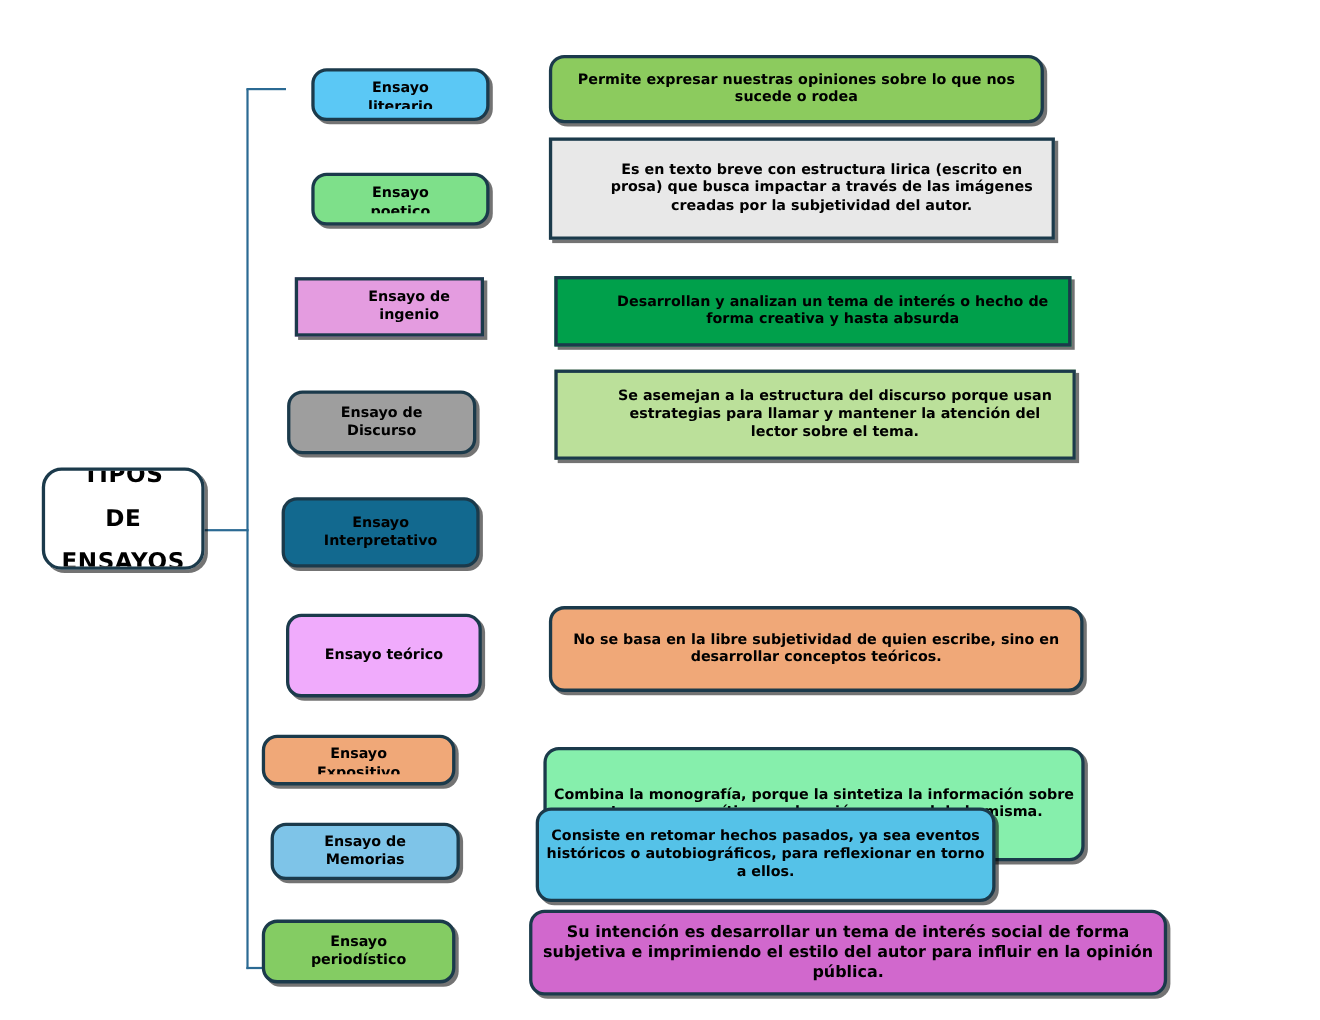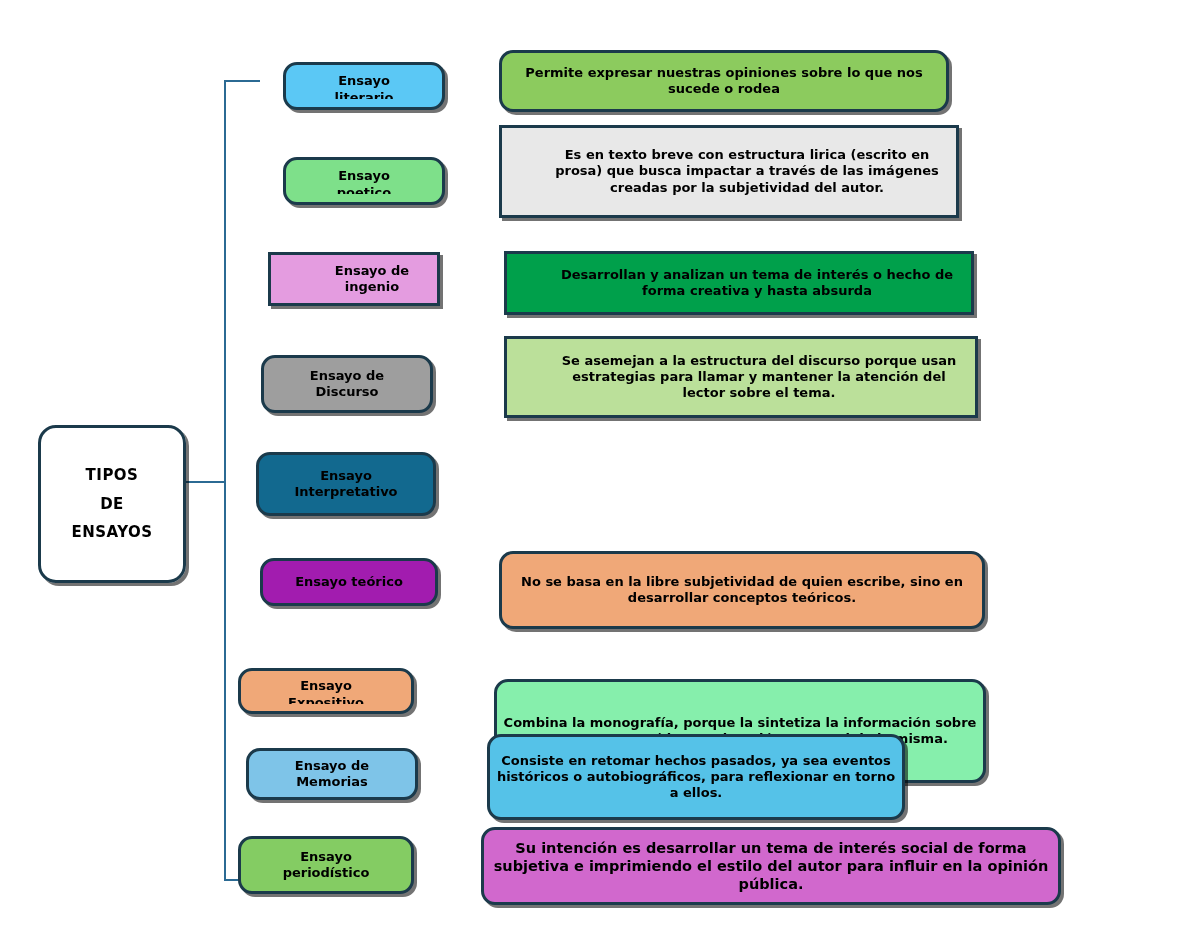--- a/index.html
+++ b/index.html
@@ -46,22 +46,22 @@
     box-shadow: 3px 3px 0 rgba(0,0,0,0.55);
   }
   .node .txt { display: block; width: 100%; padding: 0 6px; box-sizing: border-box; }
 
   .rounded  { border-radius: 14px; }
   .sharp    { border-radius: 0; padding-left: 36px; }
 
   
   #root-node {
     left: 38px; top: 425px;
-    width: 148px; height: 158px;
-    font-size: 15px;
+    width: 148px; height: 93px;
+    font-size: 21px;
     border-radius: 18px;
     letter-spacing: .5px;
   }
   #root-node .txt { line-height: 1.9; }
 
   
   .type-node { font-size: 13px; }
 
   
   .desc-node { font-size: 13px; }
@@ -125,21 +125,21 @@
     </span>
   </div>
 
   <div class="node rounded type-node" style="left:256px; top:452px; width:180px; height:64px; background:#12698F;">
     <span class="txt">
       <span>Ensayo</span><br>
       <span>Interpretativo</span>
     </span>
   </div>
 
-  <div class="node rounded type-node" style="left:260px; top:558px; width:178px; height:48px; background:#a21caf;">
+  <div class="node rounded type-node" style="left:260px; top:558px; width:178px; height:76px; background:#f0abfc;">
     <span class="txt">
       <span>Ensayo teórico</span>
     </span>
   </div>
 
   <div class="node rounded type-node" style="left:238px; top:668px; width:176px; height:46px; background:#F0A878;">
     <span class="txt clip-wrap">
       <span>Ensayo</span>
       <span class="clip-line">Expositivo</span>
     </span>

